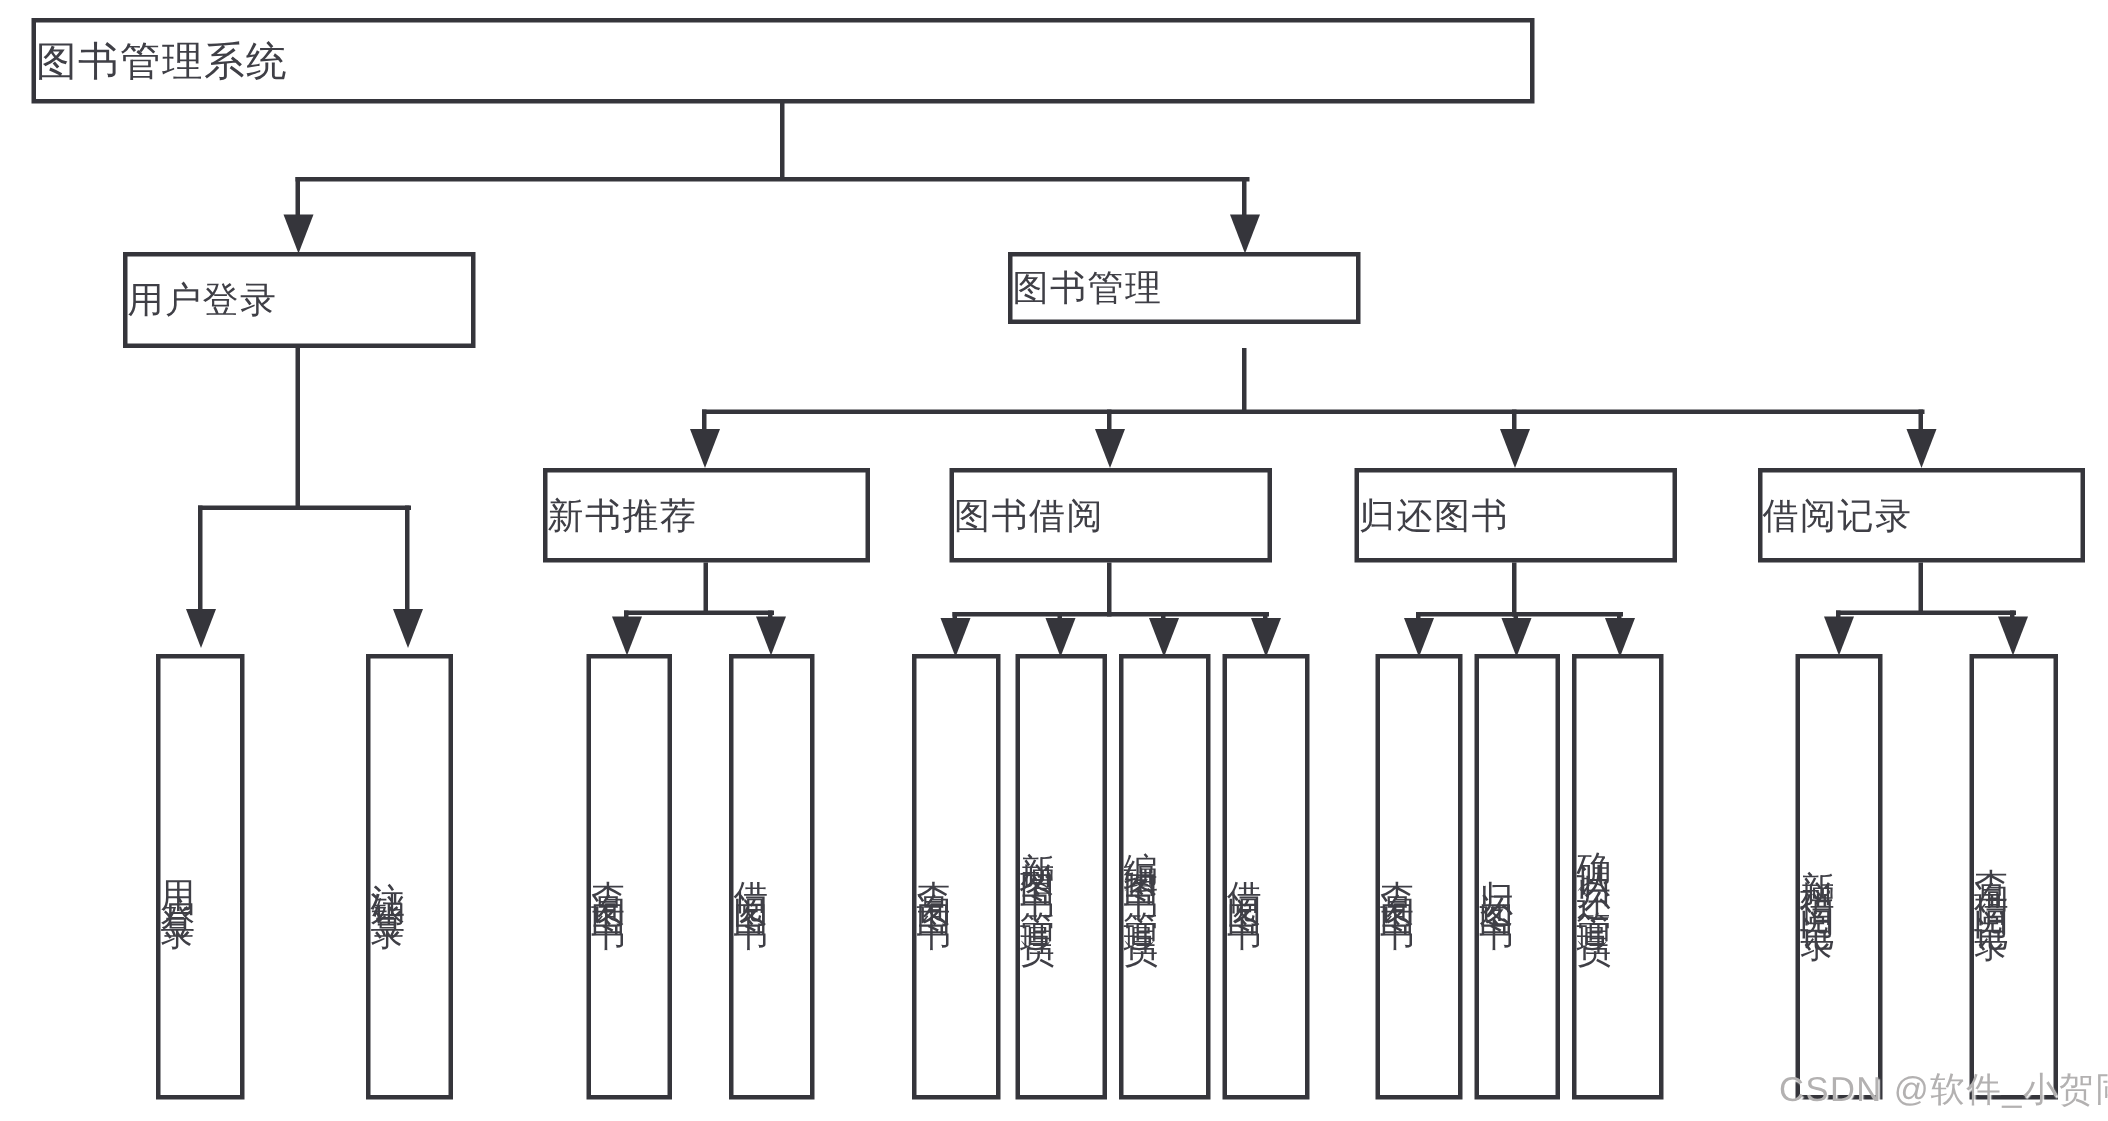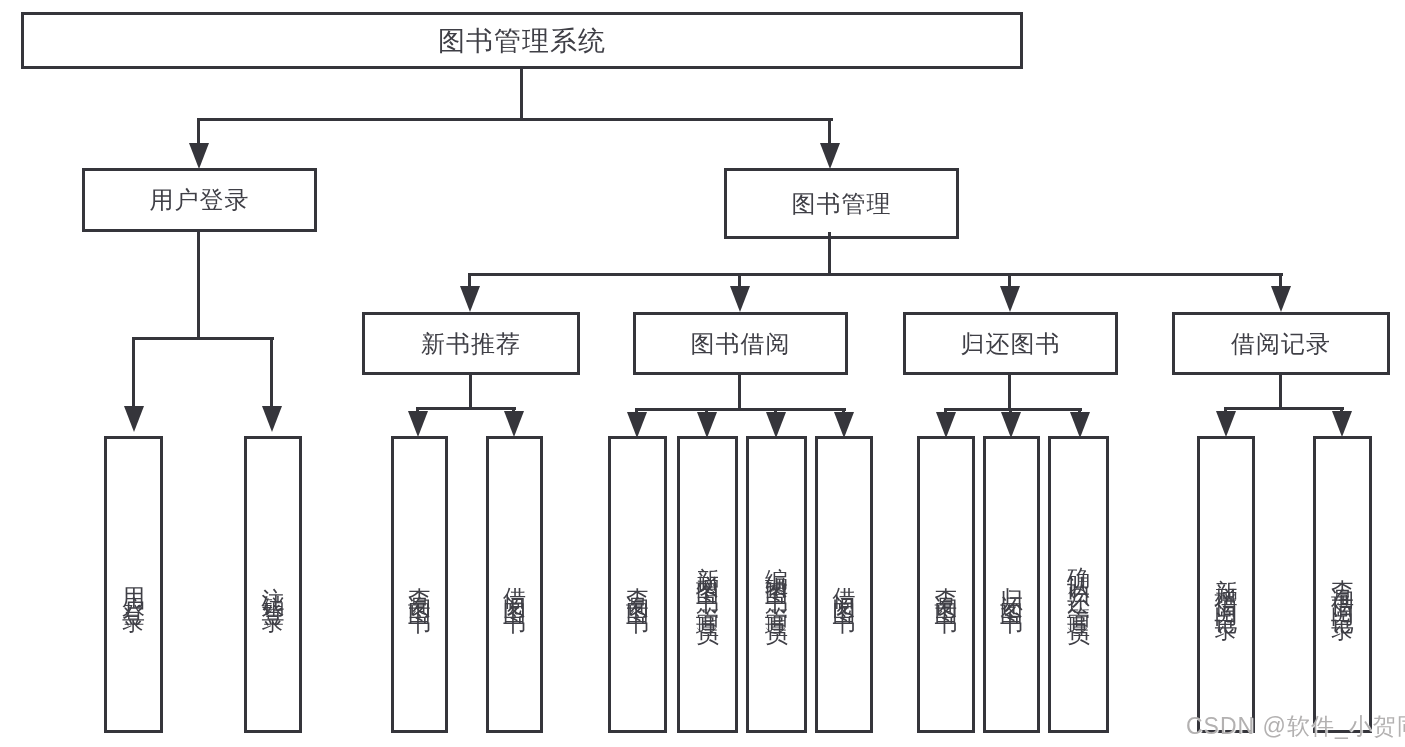--- a/index.html
+++ b/index.html
@@ -20,21 +20,20 @@
     background: var(--background);
     overflow: hidden;
   }
   .node {
     position: absolute;
     box-sizing: border-box;
     border: 3px solid var(--line);
     background: #fff;
     display: flex;
     align-items: center;
-    justify-content: center;
     color: var(--text);
   }
   .node.h { font-size: 24px; letter-spacing: 1px; }
   .node.root { font-size: 27px; }
   .vtext {
     writing-mode: vertical-rl;
     text-orientation: mixed;
     font-size: 23px;
     line-height: 1;
     letter-spacing: 8px;
@@ -70,21 +69,21 @@
   <div class="vline" style="left:520px; top:68px; height:52px"></div>
   <div class="hline" style="left:197px; top:118px; width:636px"></div>
   <div class="vline" style="left:197px; top:118px; height:26px"></div>
   <div class="arr" style="left:189px; top:143px"></div>
   <div class="vline" style="left:828px; top:118px; height:26px"></div>
   <div class="arr" style="left:820px; top:143px"></div>
 
   <div class="node h" style="left:82px; top:168px; width:235px; height:64px">
     <span>用户登录</span>
   </div>
-  <div class="node h" style="left:724px; top:168px; width:235px; height:71px">
+  <div class="node h" style="left:672px; top:168px; width:235px; height:48px">
     <span>图书管理</span>
   </div>
 
   <div class="vline" style="left:197px; top:232px; height:108px"></div>
   <div class="hline" style="left:132px; top:337px; width:142px"></div>
   <div class="vline" style="left:132px; top:337px; height:69px"></div>
   <div class="arr" style="left:124px; top:406px"></div>
   <div class="vline" style="left:270px; top:337px; height:69px"></div>
   <div class="arr" style="left:262px; top:406px"></div>
 

